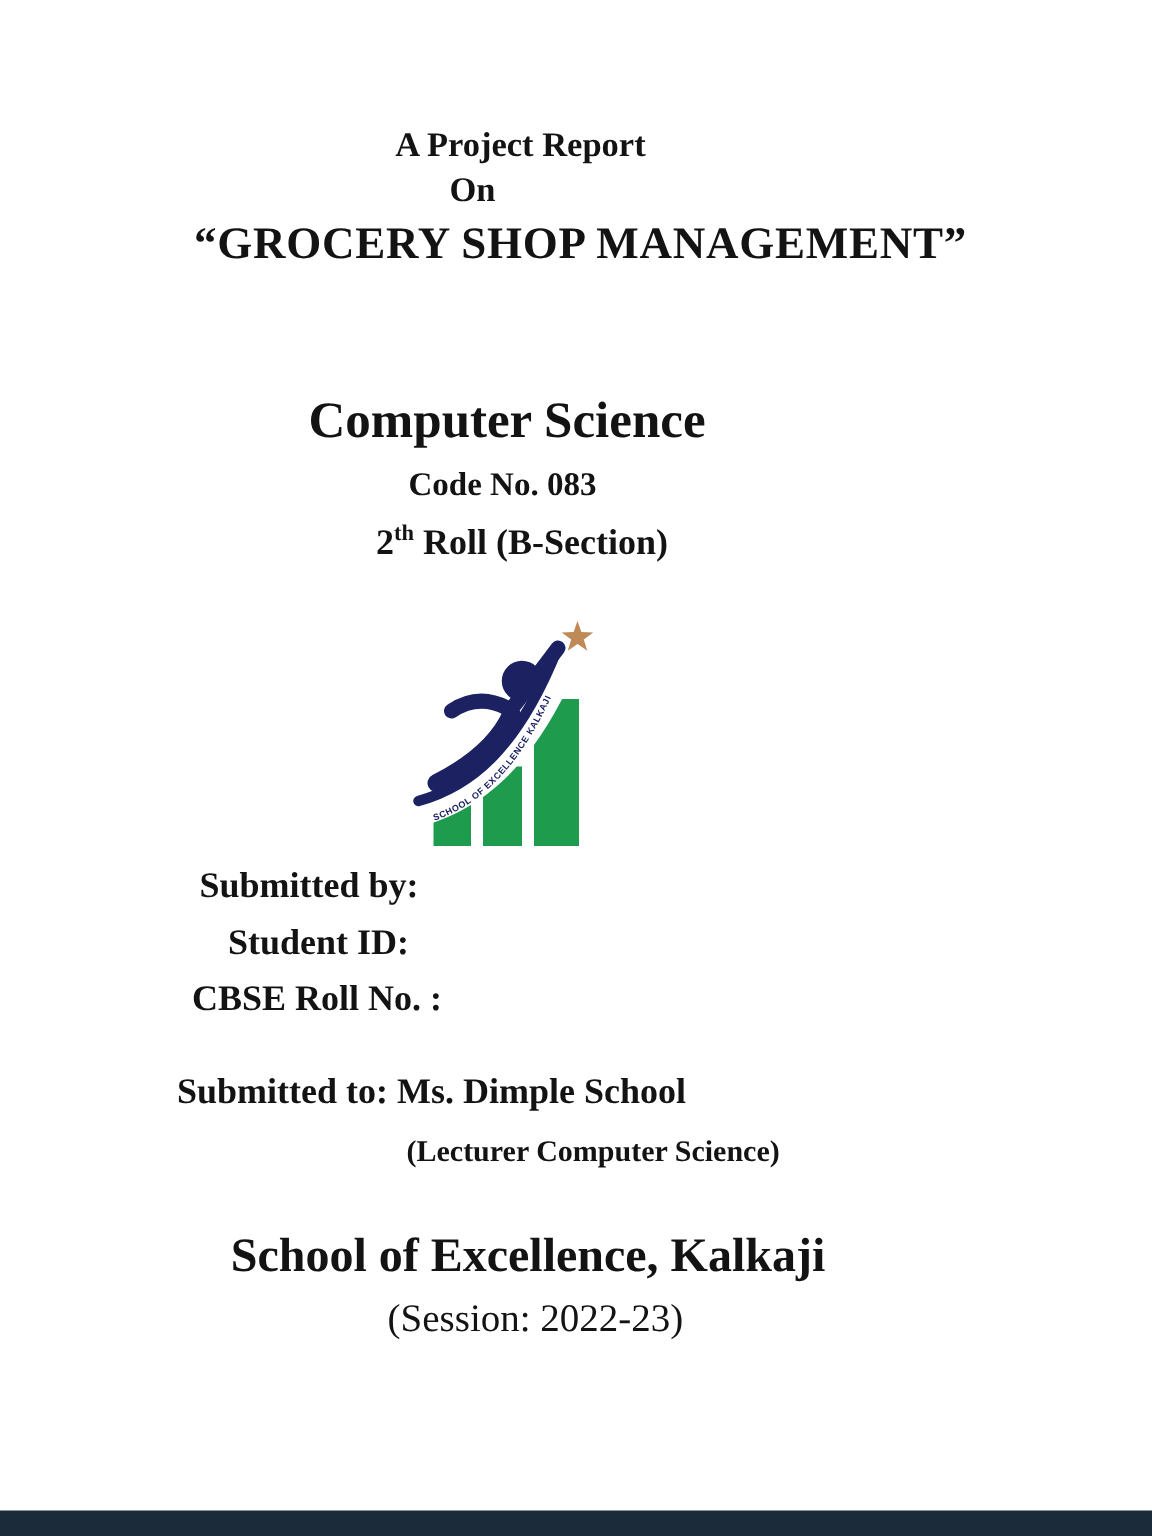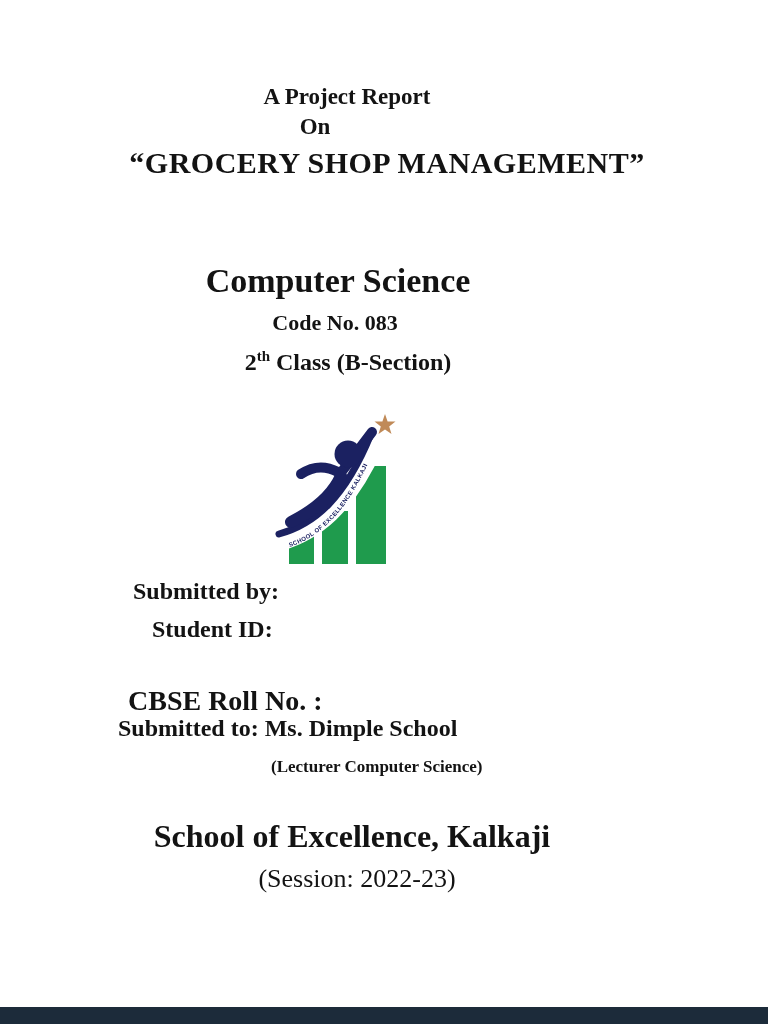--- a/index.html
+++ b/index.html
@@ -22,44 +22,44 @@
   .subject-name { top: 262px; font-size: 34px; transform: translateX(-46px); }
   .subject-code { top: 310px; font-size: 22px; transform: translateX(-49px); }
   .class-line   { top: 348px; font-size: 24px; transform: translateX(-36px); }
   .class-line sup { font-size: 15px; }
 
   .logo-wrap { position: absolute; top: 412px; left: 281px; width: 124px; height: 158px; }
   .logo-wrap svg { display: block; width: 124px; height: 158px; overflow: visible; }
 
   .submitted-by   { top: 578px; left: 133px; font-size: 24px; text-align: center; }
   .student-id     { top: 616px; left: 152px; font-size: 24px; }
-  .cbse-roll      { top: 685px; left: 128px; font-size: 28px; }
+  .cbse-roll      { top: 653px; left: 128px; font-size: 24px; }
 
   .submitted-to   { top: 715px; left: 118px; font-size: 24px; }
-  .lecturer       { top: 757px; left: 271px; font-size: 17px; text-align: right; }
+  .lecturer       { top: 757px; left: 271px; font-size: 20px; text-align: right; }
 
   .school-name    { top: 818px; font-size: 32px; transform: translateX(-32px); }
   .session        { top: 864px; font-size: 26px; font-weight: normal; transform: translateX(-27px); }
 
   .footer-bar {
     position: absolute; left: 0; bottom: 0;
     width: 768px; height: 17px;
     background: #1c2b3a;
   }
 </style>
 </head>
 <body>
 
 <div class="line centered b report-line1">A Project Report</div>
 <div class="line centered b report-line2">On</div>
 <div class="line centered b main-title">“GROCERY SHOP MANAGEMENT”</div>
 
 <div class="line centered b subject-name">Computer Science</div>
 <div class="line centered b subject-code">Code No. 083</div>
-<div class="line centered b class-line"><span>2</span><sup>th</sup><span> Class (B-Section)</span></div>
+<div class="line centered b class-line"><span>2</span><sup>th</sup><span> Roll (B-Section)</span></div>
 
 <div class="logo-wrap">
   <svg viewBox="0 0 124 158" xmlns="http://www.w3.org/2000/svg">
 
     <rect x="8" y="113" width="25" height="39" fill="#1f9b4d"></rect>
     <rect x="41" y="99" width="26" height="53" fill="#1f9b4d"></rect>
     <rect x="75" y="54" width="30" height="98" fill="#1f9b4d"></rect>
 
     <path d="M0,130 C34,120 66,96 94,34" fill="none" stroke-width="17" stroke-linecap="round" stroke="#ffffff"></path>
 

